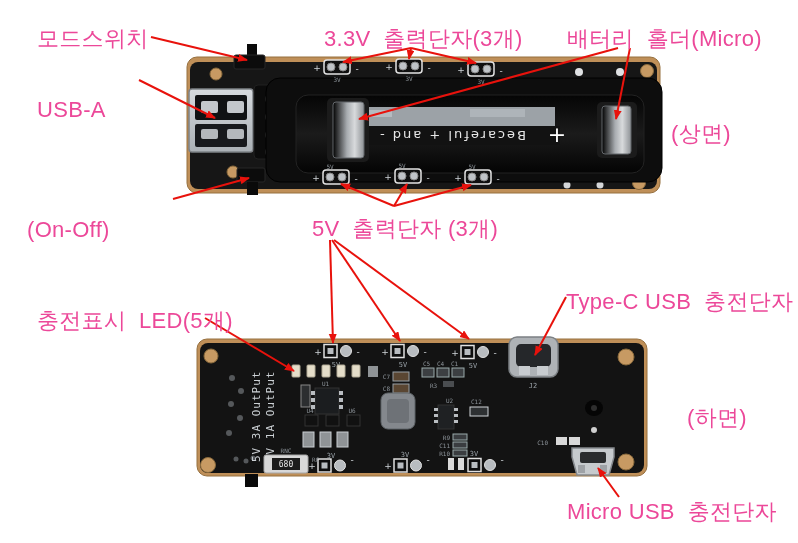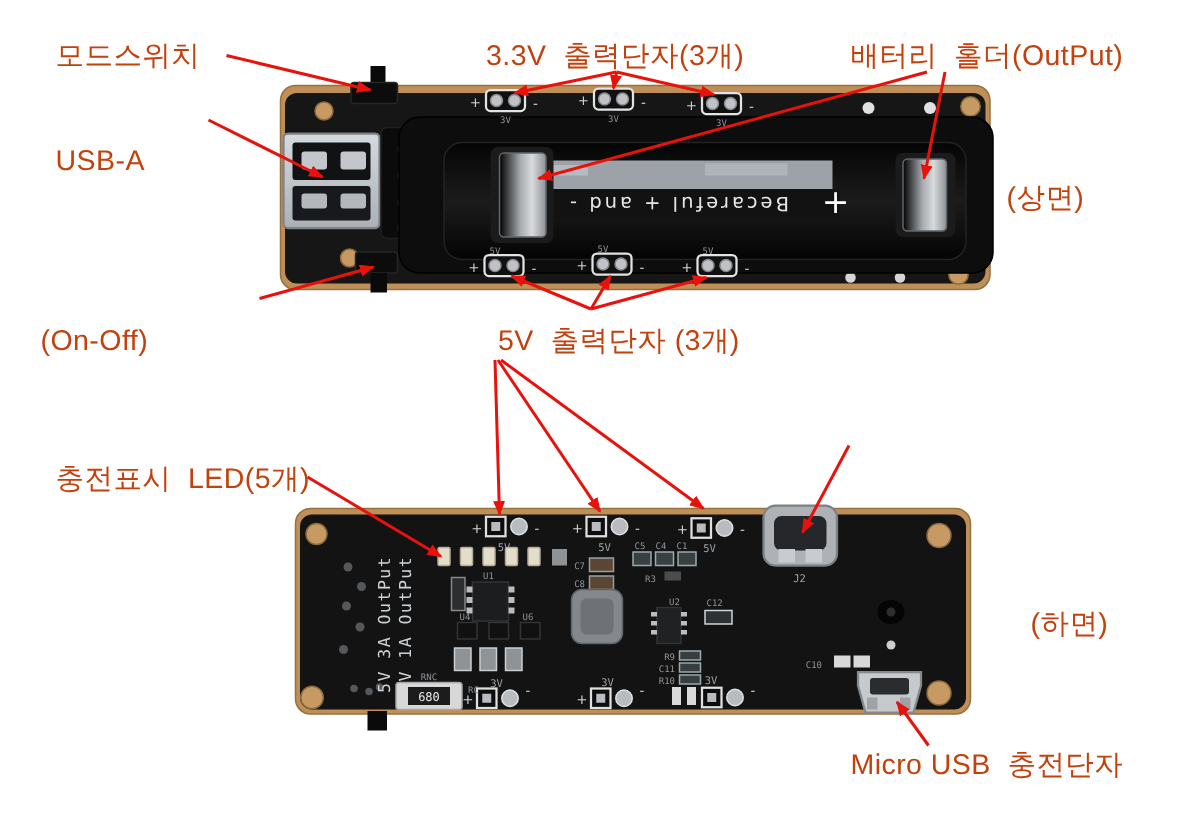--- a/index.html
+++ b/index.html
@@ -1,18 +1,18 @@
 <!DOCTYPE html>
 <html><head>
 <meta charset="utf-8">
 <style>
   html,body{margin:0;padding:0;background:#ffffff;}
   #stage{position:relative;width:798px;height:543px;background:#ffffff;overflow:hidden;
          font-family:"Liberation Sans","DejaVu Sans",sans-serif;}
-  .anno{position:absolute;font-size:19px;color:#c2410c;white-space:pre;letter-spacing:.3px;}
+  .anno{position:absolute;font-size:22px;color:#ec4899;white-space:pre;letter-spacing:.3px;}
   svg{position:absolute;left:0;top:0;}
   .arr{stroke:#e8120c;stroke-width:2;fill:none;}
   .silk{fill:#9aa2a8;font-size:7px;font-family:"DejaVu Sans Mono",monospace;}
   .silk2{fill:#8d949a;font-size:6px;font-family:"DejaVu Sans Mono",monospace;}
   .pm{fill:#cfd4d8;font-size:9px;font-family:"DejaVu Sans",sans-serif;}
 </style>
 </head>
 <body>
 
 <div id="stage">
@@ -343,22 +343,23 @@
     <line class="arr" x1="332" y1="240" x2="400" y2="341" marker-end="url(#ah)"></line>
     <line class="arr" x1="334" y1="240" x2="469" y2="339" marker-end="url(#ah)"></line>
     <line class="arr" x1="205" y1="318" x2="294" y2="371" marker-end="url(#ah)"></line>
     <line class="arr" x1="566" y1="297" x2="535" y2="355" marker-end="url(#ah)"></line>
     <line class="arr" x1="619" y1="497" x2="598" y2="468" marker-end="url(#ah)"></line>
   </g>
 </svg>
 
 <div class="anno" style="left:37px;top:24px">모드스위치</div>
 <div class="anno" style="left:324px;top:24px">3.3V  출력단자(3개)</div>
-<div class="anno" style="left:567px;top:24px">배터리  홀더(OutPut)</div>
+<div class="anno" style="left:567px;top:24px">배터리  홀더(Micro)</div>
 <div class="anno" style="left:37px;top:97px">USB-A</div>
 <div class="anno" style="left:671px;top:119px">(상면)</div>
 <div class="anno" style="left:27px;top:217px">(On-Off)</div>
-<div class="anno" style="left:332px;top:214px">5V  출력단자 (3개)</div>
+<div class="anno" style="left:312px;top:214px">5V  출력단자 (3개)</div>
 <div class="anno" style="left:37px;top:306px">충전표시  LED(5개)</div>
+<div class="anno" style="left:566px;top:287px">Type-C USB  충전단자</div>
 <div class="anno" style="left:687px;top:403px">(하면)</div>
 <div class="anno" style="left:567px;top:497px">Micro USB  충전단자</div>
 
 </div>
 
 </body></html>

